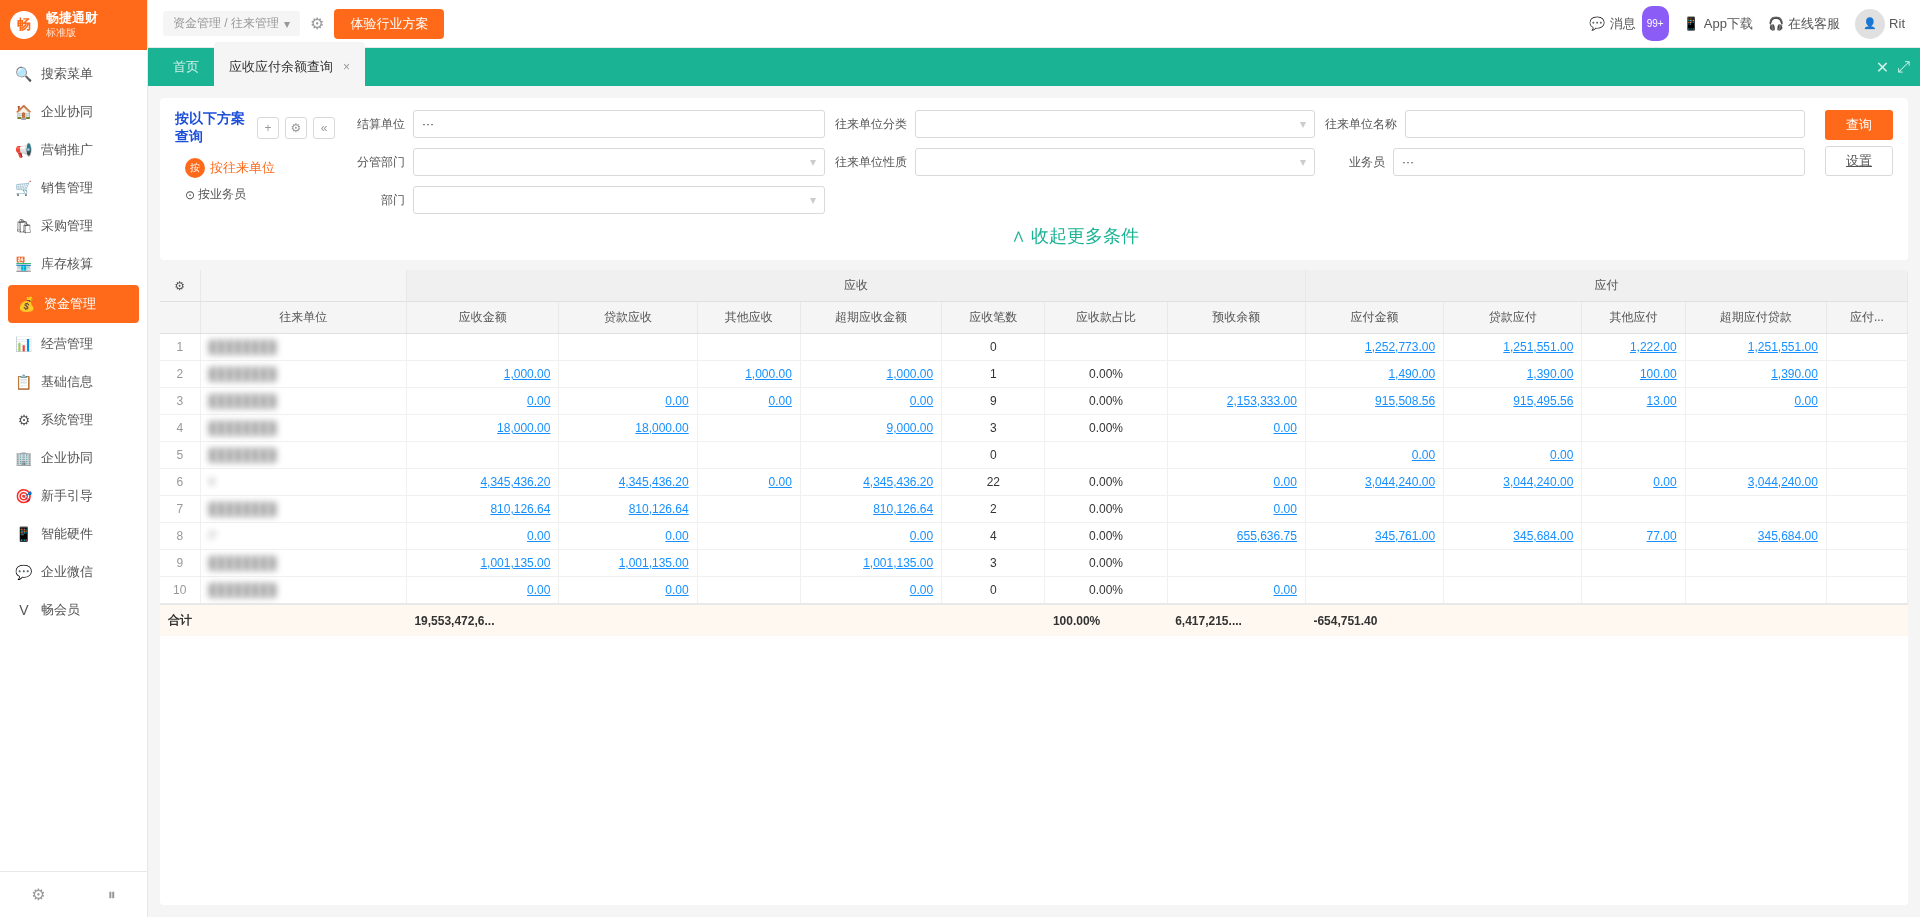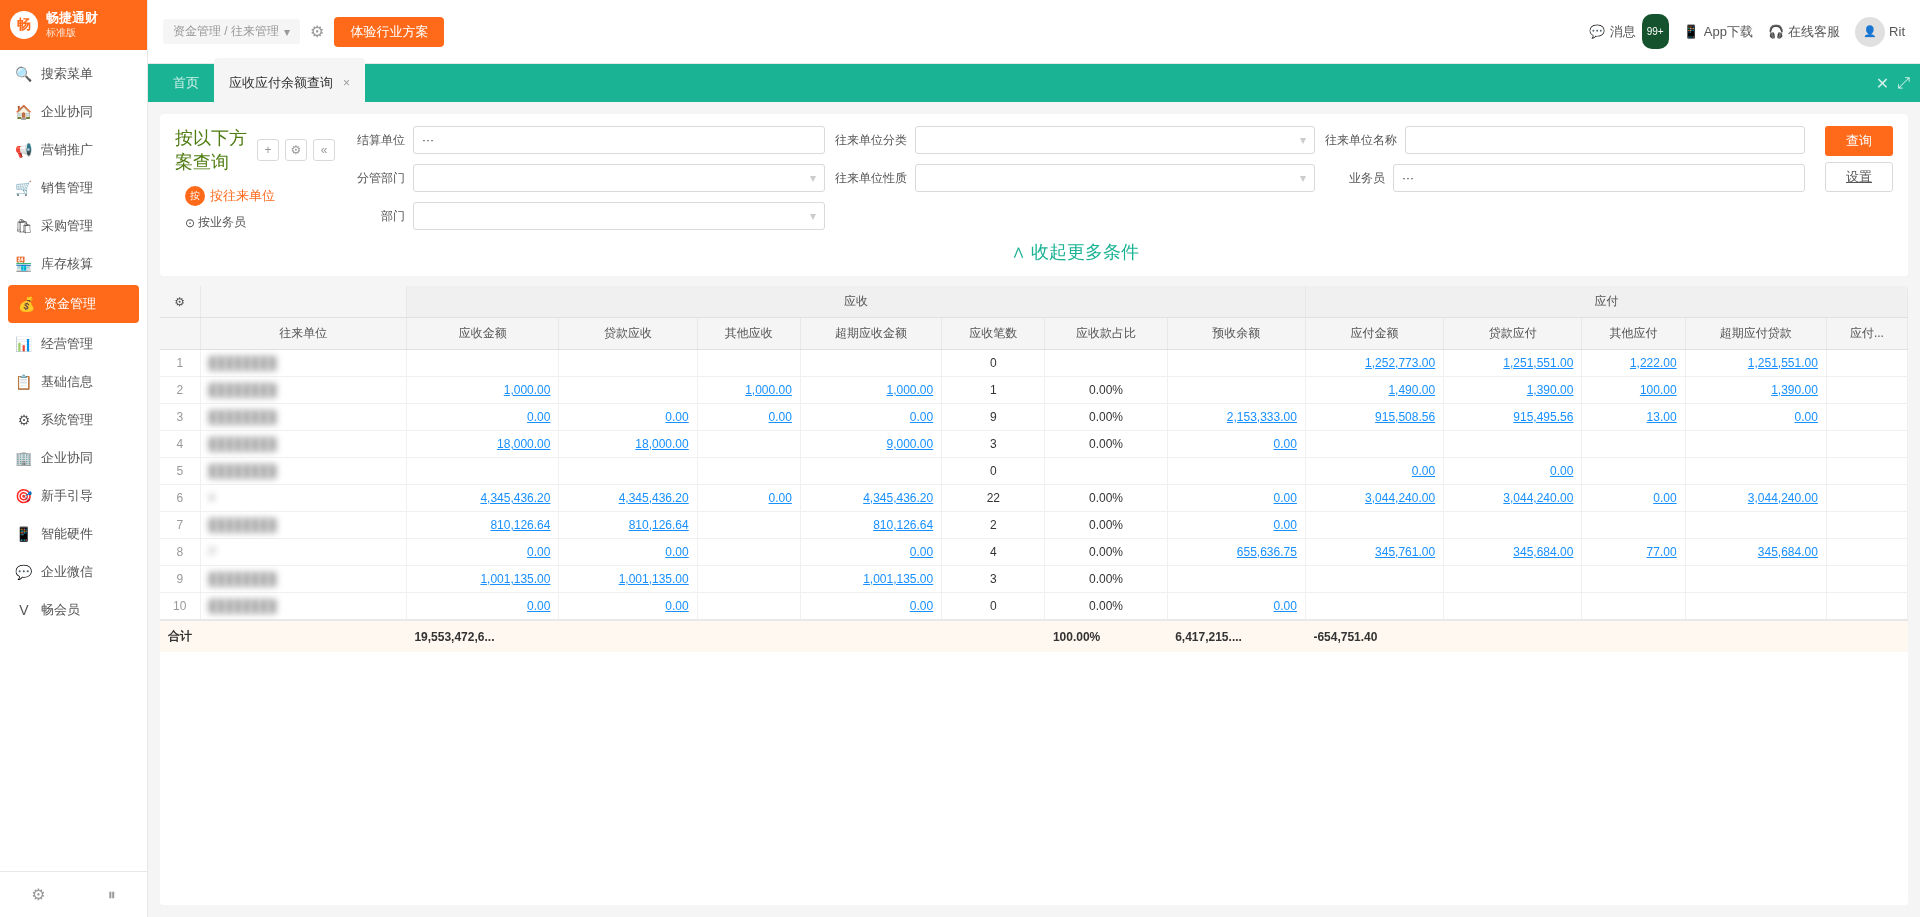--- a/index.html
+++ b/index.html
@@ -15,29 +15,29 @@
     .sidebar-item { display: flex; align-items: center; padding: 10px 15px; cursor: pointer; color: #555; gap: 8px; font-size: 13px; }
     .sidebar-item.active { background: #ff6a1a; color: #fff; border-radius: 4px; margin: 2px 8px; padding: 10px 10px; }
     .sidebar-item-icon { width: 18px; height: 18px; display: flex; align-items: center; justify-content: center; font-size: 14px; }
     .sidebar-bottom { border-top: 1px solid #e8e8e8; padding: 8px 0; display: flex; justify-content: space-around; align-items: center; }
     .sidebar-bottom-btn { color: #999; cursor: pointer; padding: 5px; font-size: 16px; }
 
     
     .main { flex: 1; display: flex; flex-direction: column; overflow: hidden; }
 
     
-    .topnav { height: 64px; background: #fff; border-bottom: 1px solid #e8e8e8; display: flex; align-items: center; padding: 0 15px; gap: 12px; justify-content: space-between; }
+    .topnav { height: 48px; background: #fff; border-bottom: 1px solid #e8e8e8; display: flex; align-items: center; padding: 0 15px; gap: 12px; justify-content: space-between; }
     .topnav-left { display: flex; align-items: center; gap: 10px; }
     .topnav-breadcrumb { color: #999; font-size: 12px; background: #f5f5f5; padding: 4px 10px; border-radius: 3px; display: flex; align-items: center; gap: 5px; }
     .topnav-dropdown { color: #999; cursor: pointer; }
     .topnav-settings { color: #999; cursor: pointer; font-size: 16px; }
     .btn-orange { background: #ff6a1a; color: #fff; border: none; padding: 6px 16px; border-radius: 4px; cursor: pointer; font-size: 13px; }
     .topnav-right { display: flex; align-items: center; gap: 15px; }
     .topnav-right-item { display: flex; align-items: center; gap: 4px; color: #555; cursor: pointer; font-size: 13px; }
-    .badge { background: #14532d; color: #fff; border-radius: 10px; padding: 12px 5px; font-size: 10px; margin-left: 2px; }
+    .badge { background: #8b5cf6; color: #fff; border-radius: 10px; padding: 12px 5px; font-size: 10px; margin-left: 2px; }
     .user-avatar { width: 30px; height: 30px; background: #e0e0e0; border-radius: 50%; display: flex; align-items: center; justify-content: center; color: #999; font-size: 11px; }
     .user-name { color: #555; font-size: 13px; }
 
     
     .tabbar { background: #1ab394; display: flex; align-items: center; padding: 0 10px; height: 38px; }
     .tab { padding: 0 15px; height: 50px; display: flex; align-items: center; cursor: pointer; color: rgba(255,255,255,0.8); font-size: 13px; gap: 6px; }
     .tab.active { background: #f5f5f5; color: #333; border-radius: 4px 4px 0 0; }
     .tab-close { color: #999; font-size: 12px; margin-left: 4px; cursor: pointer; }
     .tabbar-actions { margin-left: auto; display: flex; gap: 8px; }
     .tabbar-action { color: rgba(255,255,255,0.8); cursor: pointer; font-size: 16px; }
@@ -47,21 +47,21 @@
 
     
     .page-header { display: flex; align-items: center; justify-content: space-between; }
     .page-title { font-size: 16px; font-weight: bold; color: #333; }
     .page-actions { display: flex; gap: 8px; }
     .btn-action { display: flex; align-items: center; gap: 4px; color: #1ab394; background: none; border: none; cursor: pointer; font-size: 13px; }
 
     
     .filter-panel { background: #fff; padding: 12px 15px; border-radius: 4px; }
     .filter-top { display: flex; align-items: center; gap: 8px; margin-bottom: 12px; }
-    .filter-label { color: #4d7c0f; font-size: 18px; }
+    .filter-label { color: #1d4ed8; font-size: 14px; font-weight: bold; }
     .filter-actions { display: flex; gap: 6px; }
     .filter-btn { width: 22px; height: 22px; border: 1px solid #d9d9d9; border-radius: 3px; display: flex; align-items: center; justify-content: center; cursor: pointer; color: #999; font-size: 12px; }
     .filter-scheme { display: flex; align-items: center; gap: 5px; color: #ff6a1a; font-size: 13px; cursor: pointer; margin-left: 10px; }
     .filter-scheme-icon { width: 20px; height: 20px; background: #ff6a1a; border-radius: 50%; display: flex; align-items: center; justify-content: center; color: #fff; font-size: 10px; }
     .filter-sub { color: #555; font-size: 12px; cursor: pointer; margin-left: 10px; display: flex; align-items: center; gap: 3px; }
     .filter-row { display: grid; grid-template-columns: 1fr 1fr 1fr; gap: 10px; margin-bottom: 10px; }
     .filter-field { display: flex; align-items: center; gap: 8px; }
     .filter-field-label { color: #555; font-size: 12px; min-width: 60px; text-align: right; white-space: nowrap; }
     .filter-field-input { flex: 1; border: 1px solid #d9d9d9; border-radius: 3px; padding: 4px 8px; font-size: 12px; color: #333; display: flex; align-items: center; justify-content: space-between; min-height: 28px; }
     .filter-field-input .arrow { color: #ccc; font-size: 12px; }

